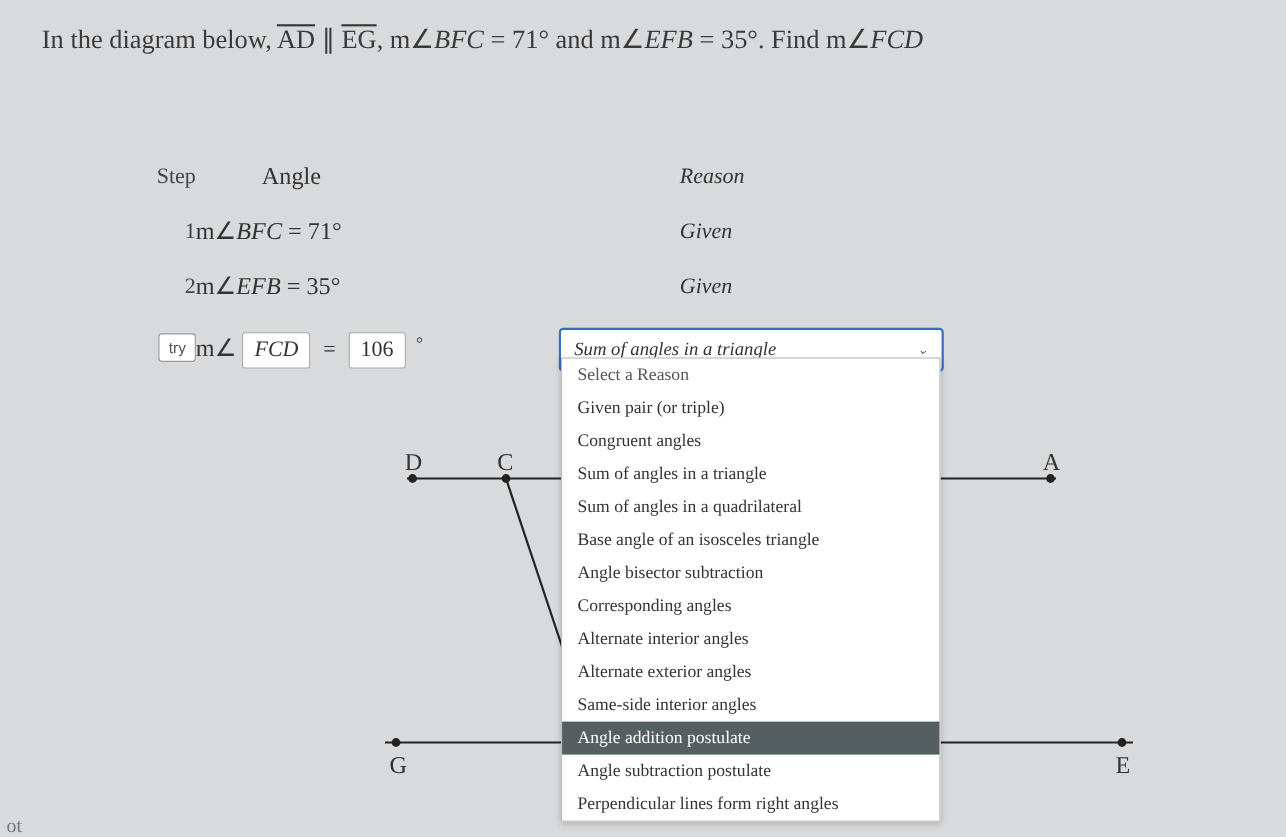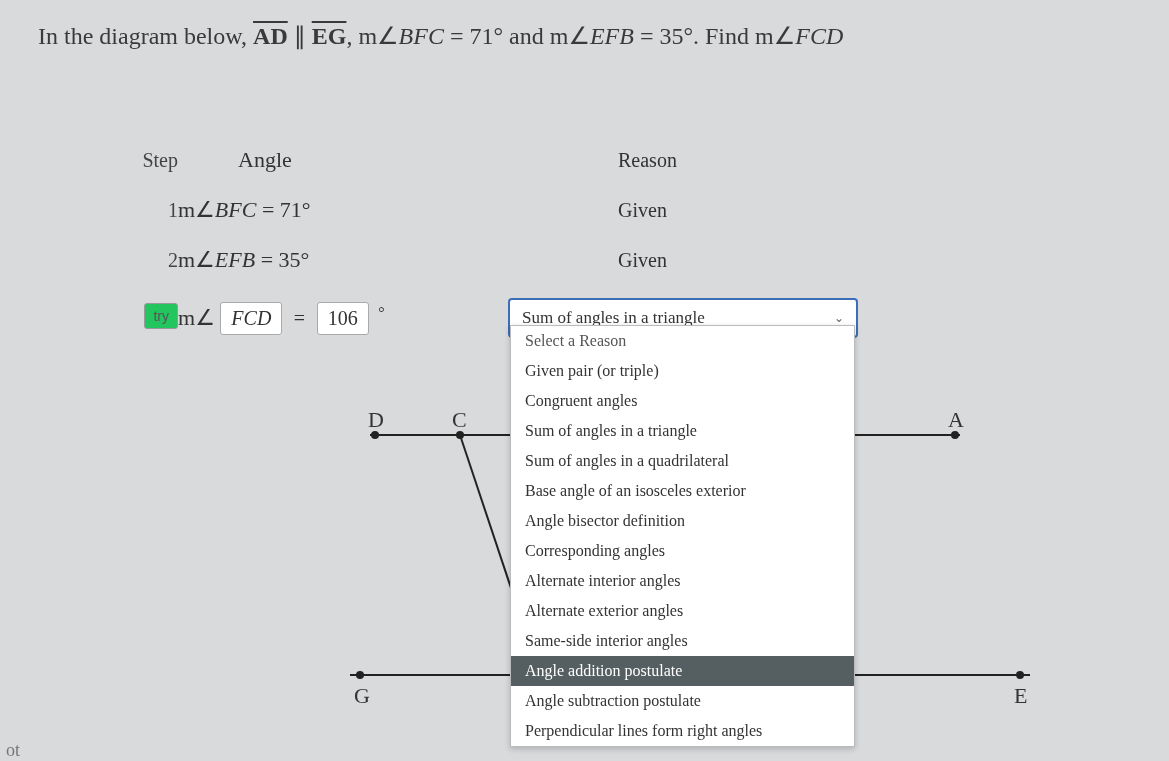--- a/index.html
+++ b/index.html
@@ -13,36 +13,36 @@
     color: #333;
   }
   .problem {
     position: absolute;
     top: 22px;
     left: 38px;
     font-size: 24px;
     color: #3a3a3a;
     white-space: nowrap;
   }
-  .overline { text-decoration: overline; font-weight: bold; }
+  .overline { text-decoration: overline; }
   .step-table {
     position: absolute;
     top: 135px;
     left: 88px;
     width: 900px;
   }
   .row { display: flex; align-items: center; height: 50px; }
   .col-step  { width: 90px; text-align: right; font-size: 20px; color:#444;}
   .col-angle { width: 270px; font-size: 22px; color:#333;}
-  .col-reason{ width: 420px; font-size: 20px; color:#333;}
+  .col-reason{ width: 420px; font-size: 20px; color:#333;font-style:italic;}
   .hdr { font-size: 21px; color:#444; }
   .hdr .col-step, .hdr .col-angle, .hdr .col-reason { font-family: Georgia, serif; }
   .angle-sym { font-family: Arial, sans-serif; }
   .try-box {
-    display:inline-block; border:1px solid #999; background:#22c55e;
+    display:inline-block; border:1px solid #999; background:#ffffff;
     padding:4px 8px; font-size:14px; font-family: Arial,sans-serif; color:#555;
     border-radius:3px;
     position: relative; top:-2px;
   }
   .input-box {
     display:inline-block; border:1px solid #aaa; background:#fff;
     padding:4px 10px; font-size:20px; font-family: Georgia,serif;
     border-radius:3px; min-width:50px; text-align:center;
   }
   .eq { display:inline-block; margin:0 6px; font-size: 20px;}
@@ -166,22 +166,22 @@
   <div class="pt-label" style="top:278px; left:24px;">G</div>
   <div class="pt-label" style="top:278px; left:684px;">E</div>
 </div>
 
 <div class="dropdown">
   <div class="opt header">Select a Reason</div>
   <div class="opt">Given pair (or triple)</div>
   <div class="opt">Congruent angles</div>
   <div class="opt">Sum of angles in a triangle</div>
   <div class="opt">Sum of angles in a quadrilateral</div>
-  <div class="opt">Base angle of an isosceles exterior</div>
-  <div class="opt">Angle bisector definition</div>
+  <div class="opt">Base angle of an isosceles triangle</div>
+  <div class="opt">Angle bisector subtraction</div>
   <div class="opt">Corresponding angles</div>
   <div class="opt">Alternate interior angles</div>
   <div class="opt">Alternate exterior angles</div>
   <div class="opt">Same-side interior angles</div>
   <div class="opt highlight">Angle addition postulate</div>
   <div class="opt">Angle subtraction postulate</div>
   <div class="opt">Perpendicular lines form right angles</div>
 </div>
 
 <div class="sidebar-cut">ot</div>

